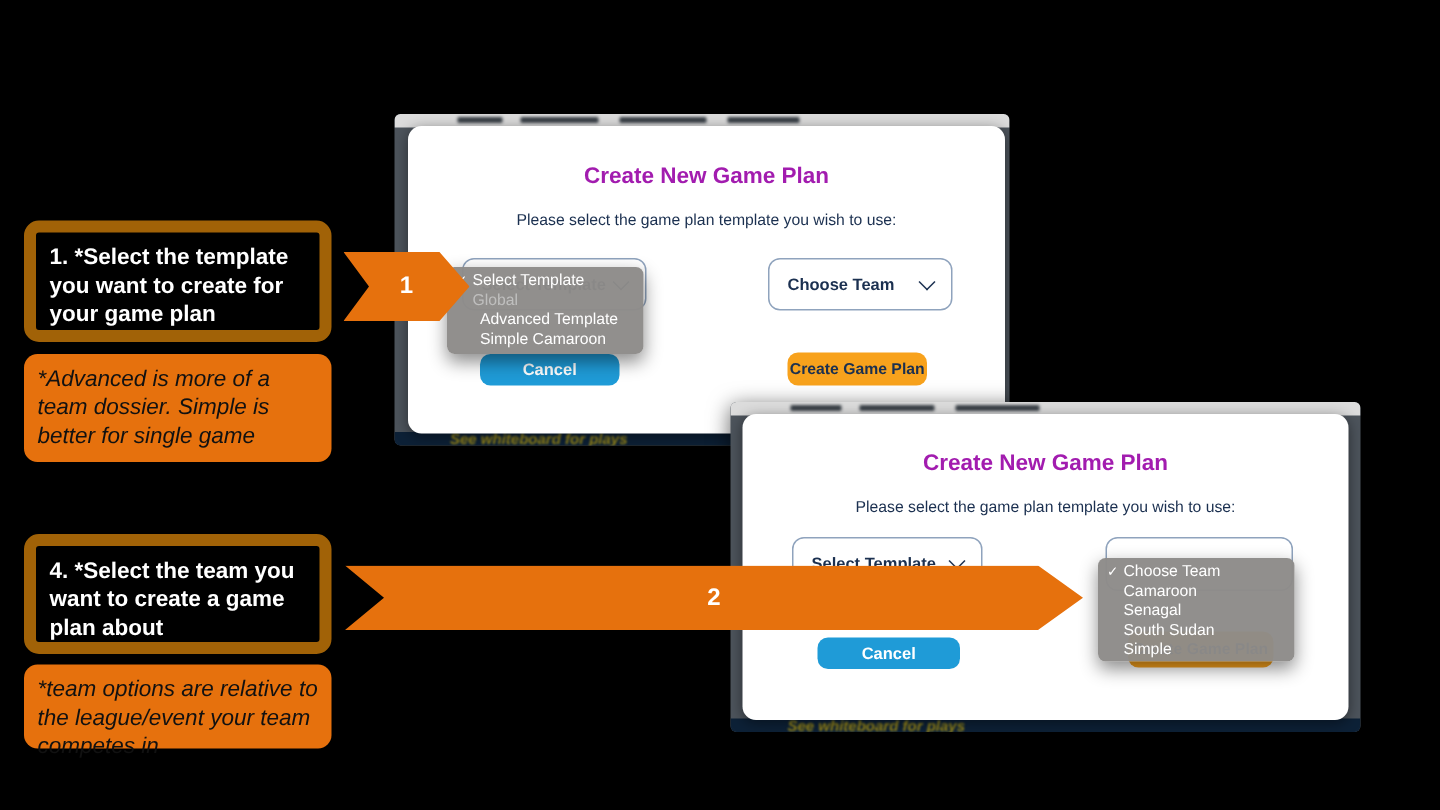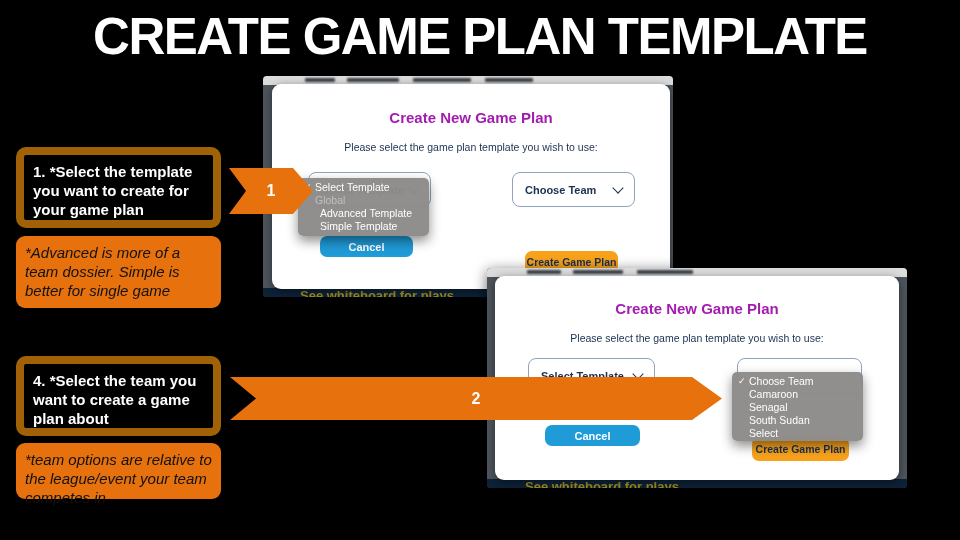--- a/index.html
+++ b/index.html
@@ -26,52 +26,51 @@
 
   
   .shot{position:absolute;background:#4D545C;border-radius:4px;overflow:hidden;
     box-shadow:0 3px 14px rgba(0,0,0,.6);}
   .shot1{left:263px;top:76px;width:410px;height:221px;z-index:2;}
   .shot2{left:487px;top:268px;width:420px;height:220px;z-index:4;}
   .shot .topbar{position:absolute;left:0;top:0;right:0;height:9px;background:#dcdcdc;}
   .shot .topbar i{position:absolute;top:2px;height:4px;background:#3a4148;border-radius:1px;
     filter:blur(1px);display:block;}
   .shot .botbar{position:absolute;left:0;bottom:0;right:0;height:9px;background:#0D2137;}
-  .shot .botbar span{position:absolute;top:0;font-size:13px;font-weight:bold;color:#9c8b1a;
-    filter:blur(0.7px);white-space:nowrap;}
+  .shot .botbar span{position:absolute;top:0;font-size:10px;font-weight:bold;color:#9c8b1a;
+    filter:blur(0.7px);white-space:nowrap;font-style:italic;}
 
   
   .modal{position:absolute;background:#fff;border-radius:9px;box-shadow:0 2px 9px rgba(0,0,0,.45);}
   .m-title{position:absolute;width:100%;text-align:center;color:#a21caf;font-size:15px;font-weight:bold;}
   .m-sub{position:absolute;width:100%;text-align:center;color:#1B3050;font-size:10.5px;}
   .select{position:absolute;box-sizing:border-box;background:#fff;border:1px solid #8fa3bd;
     border-radius:8px;display:flex;align-items:center;justify-content:space-between;
     padding:0 12px;color:#1B3050;font-size:11px;font-weight:bold;}
   .chev{width:7px;height:7px;border-right:1.8px solid #1B3050;border-bottom:1.8px solid #1B3050;
     transform:rotate(45deg);margin-top:-4px;}
   .btn{position:absolute;box-sizing:border-box;border-radius:7px;display:flex;align-items:center;
     justify-content:center;font-weight:bold;}
   .btn-blue{background:#1F9BD7;color:#fff;font-size:11px;}
-  .btn-orange{background:#F8A21C;color:#1B3050;font-size:10.5px;margin-top:16px;}
+  .btn-orange{background:#F8A21C;color:#1B3050;font-size:10.5px;}
 
   
   .menu{position:absolute;box-sizing:border-box;background:rgba(141,139,137,0.97);border-radius:5px;
     box-shadow:0 5px 12px rgba(0,0,0,.45);padding:2px 0;z-index:5;}
   .menu .row{display:flex;align-items:center;height:13px;padding:0 6px;color:#fff;
     font-size:10.5px;font-weight:500;white-space:nowrap;}
   .menu .ck{width:11px;font-size:9px;flex:0 0 11px;}
   .menu .dim{color:#cfcfcf;opacity:.75;}
   .menu .indent{padding-left:22px;}
 </style>
 </head>
 <body>
 
 <div id="stage">
 
-  <div class="slide-title">CREATE GAME PLAN TEMPLATE</div>
 
   <div class="shot shot1">
     <div class="topbar">
       <i style="left:42px;width:30px"></i>
       <i style="left:84px;width:52px"></i>
       <i style="left:150px;width:58px"></i>
       <i style="left:222px;width:48px"></i>
     </div>
     <div class="botbar">
       <span style="left:37px">See whiteboard for plays</span>
@@ -97,21 +96,21 @@
           <span>Select Template</span>
         </div>
         <div class="row">
           <span class="ck"></span>
           <span class="dim">Global</span>
         </div>
         <div class="row indent">
           <span>Advanced Template</span>
         </div>
         <div class="row indent">
-          <span>Simple Template</span>
+          <span>Simple Camaroon</span>
         </div>
       </div>
 
       <div class="btn btn-blue" style="left:48px;top:152px;width:93px;height:21px">Cancel</div>
       <div class="btn btn-orange" style="left:253px;top:151px;width:93px;height:22px">Create Game Plan</div>
     </div>
   </div>
 
   <div class="shot shot2">
     <div class="topbar">
@@ -149,21 +148,21 @@
         <div class="row">
           <span class="ck"></span>
           <span>Senagal</span>
         </div>
         <div class="row">
           <span class="ck"></span>
           <span>South Sudan</span>
         </div>
         <div class="row">
           <span class="ck"></span>
-          <span>Select</span>
+          <span>Simple</span>
         </div>
       </div>
     </div>
   </div>
 
   <div class="step-box" style="left:16px;top:147px;width:205px;height:81px">1. *Select the template you want to create for your game plan</div>
   <div class="note-box" style="left:16px;top:236px;width:205px;height:72px">*Advanced is more of a team dossier. Simple is better for single game</div>
   <div class="step-box" style="left:16px;top:356px;width:205px;height:80px">4. *Select the team you want to create a game plan about</div>
   <div class="note-box" style="left:16px;top:443px;width:205px;height:56px">*team options are relative to the league/event your team competes in</div>
 

